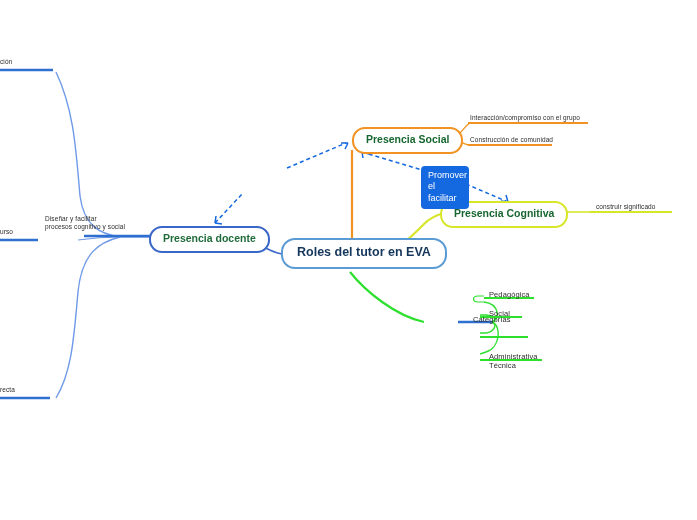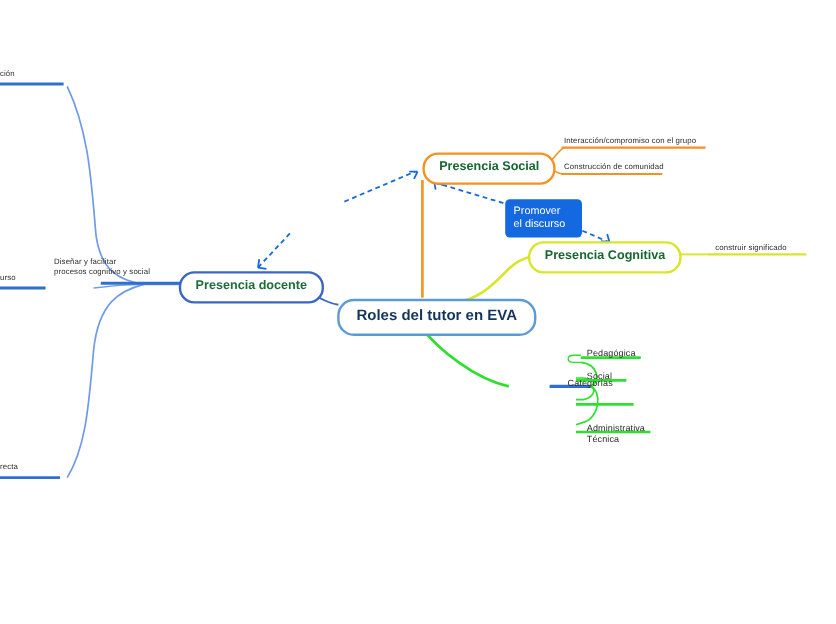--- a/index.html
+++ b/index.html
@@ -146,40 +146,40 @@
      Presencia Cognitiva --&gt;
     <path d="M 466 184 L 508 202" fill="none" stroke="#1569e0" stroke-width="1.5" stroke-dasharray="4 3"></path>
 
     
     <path d="M 215 223 L 222 224 M 215 223 L 216 216" fill="none" stroke="#1569e0" stroke-width="1.5"></path>
     <path d="M 348 143 L 341 143 M 348 143 L 345 149" fill="none" stroke="#1569e0" stroke-width="1.5"></path>
     <path d="M 362 152 L 363 158 M 362 152 L 369 154" fill="none" stroke="#1569e0" stroke-width="1.5"></path>
     <path d="M 508 202 L 501 201 M 508 202 L 506 195" fill="none" stroke="#1569e0" stroke-width="1.5"></path>
   </svg>
 
-  <div class="node central" style="left:281px; top:249px;">
+  <div class="node central" style="left:281px; top:238px;">
     <span>Roles del tutor en EVA</span>
   </div>
 
   <div class="node pill pill-blue" style="left:149px; top:226px;">
     <span>Presencia docente</span>
   </div>
 
   <div class="node pill pill-orange" style="left:352px; top:127px;">
     <span>Presencia Social</span>
   </div>
 
   <div class="node pill pill-lime" style="left:440px; top:201px;">
     <span>Presencia Cognitiva</span>
   </div>
 
 
-  <div class="node callout" style="left:421px; top:166px; width:64px;">
+  <div class="node callout" style="left:421px; top:166px; width:48px;">
     <div>Promover</div>
-    <div>el discurso</div>
+    <div>el facilitar</div>
   </div>
 
   <div class="node leaf" style="left:0px; top:58px;">
     <span>ción</span>
   </div>
 
   <div class="node leaf" style="left:0px; top:228px;">
     <span>urso</span>
   </div>
 

